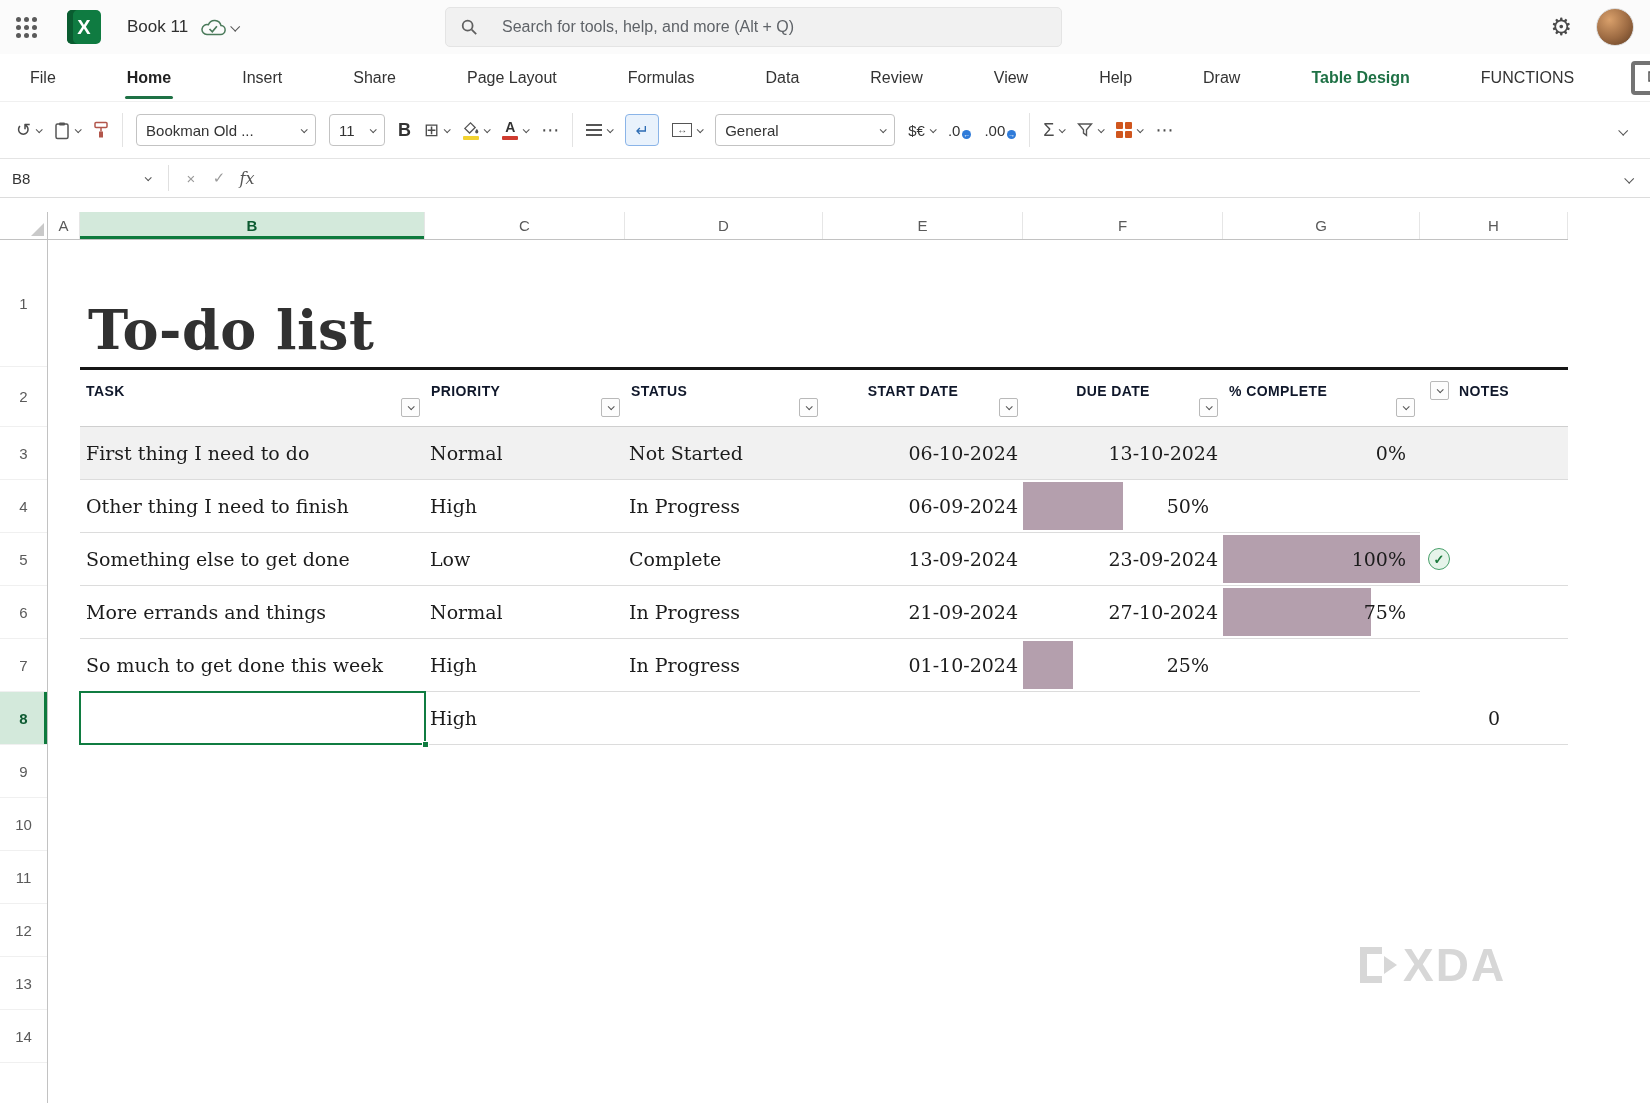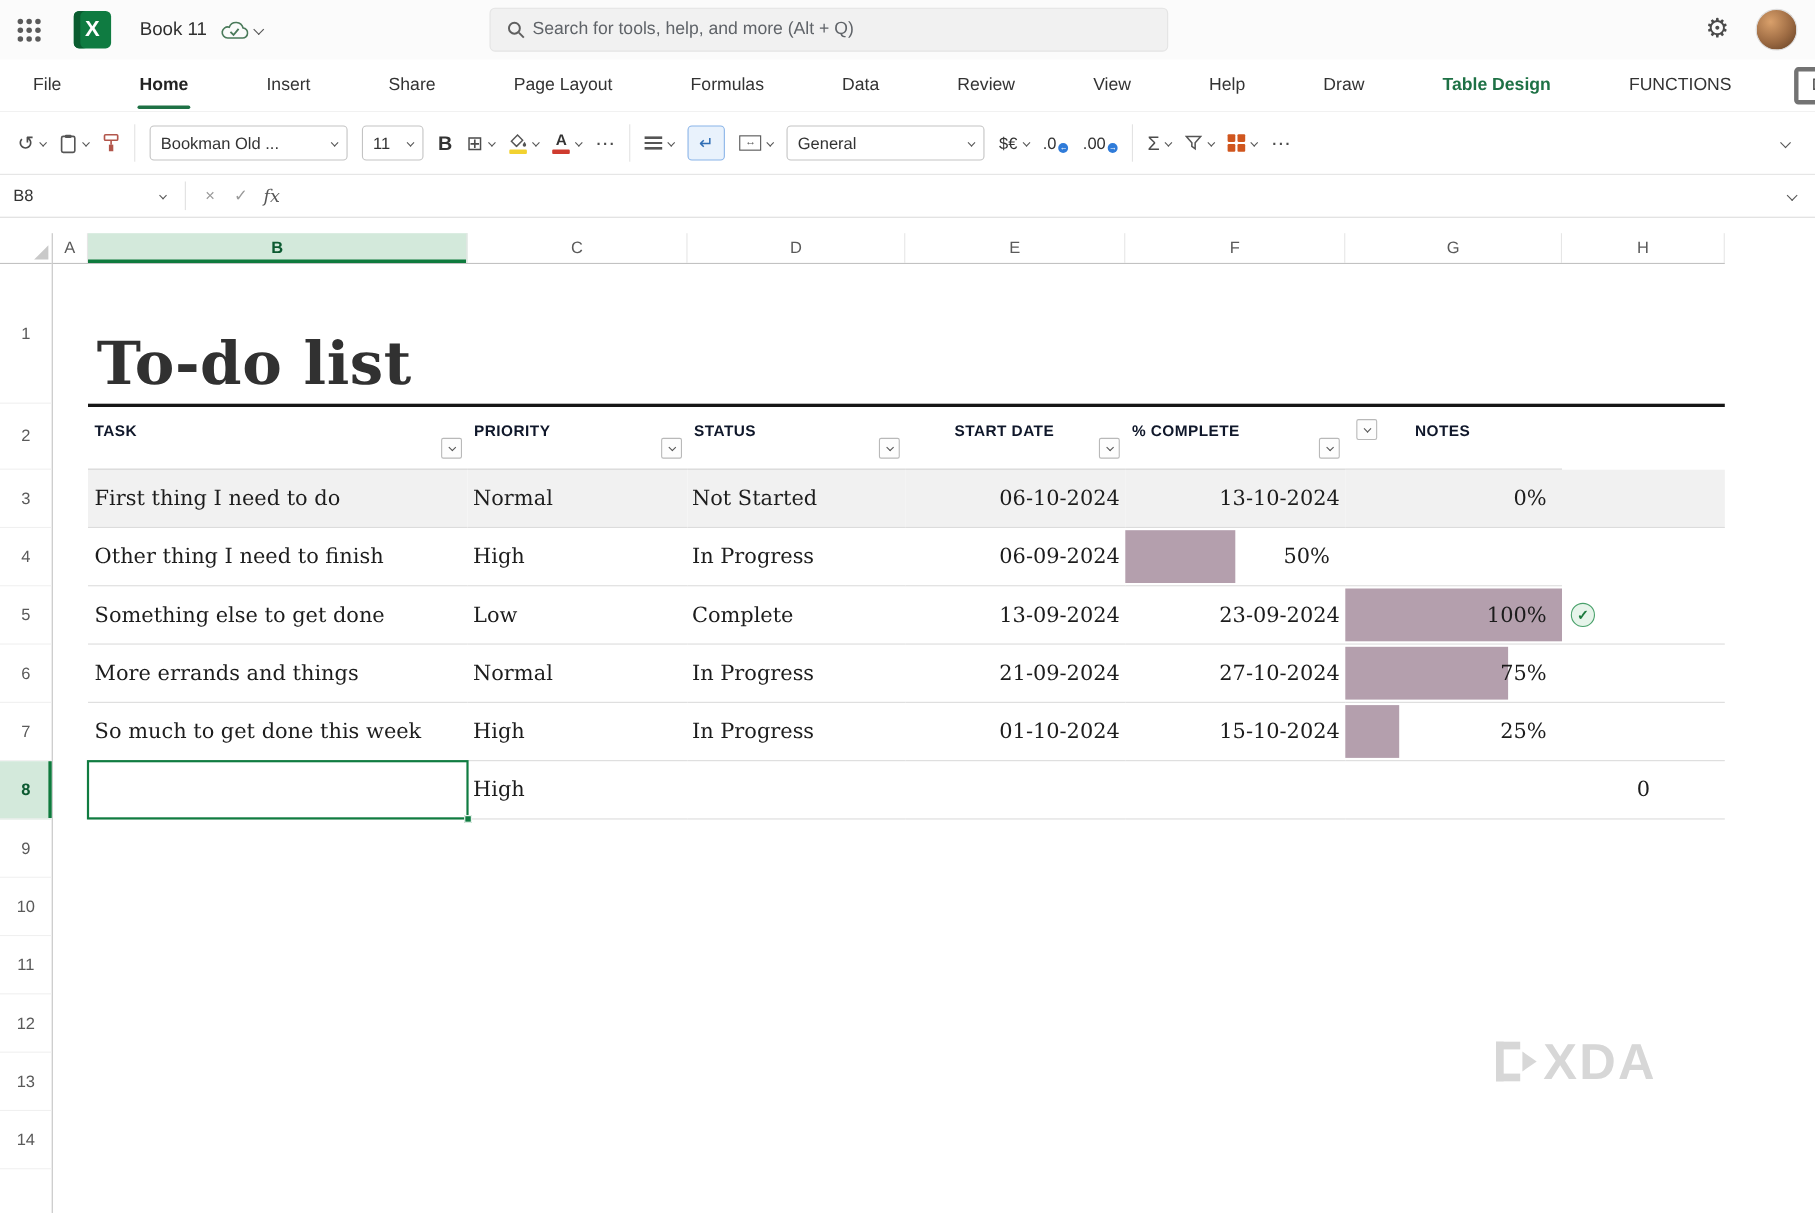--- a/index.html
+++ b/index.html
@@ -8,21 +8,21 @@
 
   
   .topbar{height:54px;display:flex;align-items:center;padding:0 16px;position:relative;background:#fbfbfb;}
   .waffle{display:grid;grid-template-columns:repeat(3,5px);grid-gap:3px;cursor:pointer;margin-right:30px;}
   .waffle span{width:5px;height:5px;border-radius:50%;background:#5a5a5a;}
   .excel-logo{width:34px;height:34px;border-radius:5px;background:#0f7b41;color:#fff;display:flex;align-items:center;justify-content:center;font-weight:700;font-size:20px;margin-right:26px;box-shadow:inset 6px 0 0 #0a5c30;}
   .doc-title{font-size:17px;color:#2f2f2f;margin-right:12px;}
   .cloud-wrap{display:flex;align-items:center;gap:5px;}
   .chev{display:inline-block;width:7px;height:7px;border-right:1.6px solid #555;border-bottom:1.6px solid #555;transform:rotate(45deg) translateY(-1px);}
   .chev.small{width:5px;height:5px;}
-  .search-bar{position:absolute;left:445px;top:7px;width:617px;height:40px;background:#f1f1f1;border:1px solid #e4e4e4;border-radius:5px;display:flex;align-items:center;padding:0 14px;gap:6px;}
+  .search-bar{position:absolute;left:445px;top:7px;width:617px;height:40px;background:#f1f1f1;border:1px solid #e4e4e4;border-radius:5px;display:flex;align-items:center;padding:0 14px;gap:24px;}
   .search-bar span{font-size:16px;color:#5f6368;}
   .top-right{margin-left:auto;display:flex;align-items:center;gap:24px;}
   .gear{font-size:24px;color:#4a4a4a;cursor:pointer;line-height:1;}
   .avatar{width:38px;height:38px;border-radius:50%;background:radial-gradient(circle at 35% 30%,#d9a06b 0%,#9c6a42 55%,#5f3c22 100%);border:1px solid #ddd;cursor:pointer;}
 
   
   .menubar{height:48px;display:flex;align-items:stretch;padding:0 10px 0 16px;border-bottom:1px solid #f0f0f0;background:#fff;gap:43px;}
   .mtab{display:flex;align-items:center;padding:0 14px;font-size:16px;color:#333;cursor:pointer;position:relative;white-space:nowrap;}
   .mtab.active{font-weight:600;color:#222;}
   .mtab.active::after{content:"";position:absolute;left:12px;right:12px;bottom:2px;height:3px;background:#1e7145;border-radius:2px;}
@@ -373,20 +373,26 @@
               <span class="filter-btn">
                 <i class="chev"></i>
               </span>
             </div>
           <div class="hcell center">
               <span>START DATE</span>
               <span class="filter-btn">
                 <i class="chev"></i>
               </span>
             </div>
+          <div class="hcell center">
+              <span>DUE DATE</span>
+              <span class="filter-btn">
+                <i class="chev"></i>
+              </span>
+            </div>
           <div class="hcell">
               <span>% COMPLETE</span>
               <span class="filter-btn">
                 <i class="chev"></i>
               </span>
             </div>
           <div class="hcell center">
               <span>NOTES</span>
               <span class="filter-btn raised">
                 <i class="chev"></i>
@@ -450,21 +456,20 @@
             </div>
           <div class="dcell c-notes"></div>
         </div>
 
         <div class="drow gridcols">
           <div class="spacerA"></div>
           <div class="dcell c-task">So much to get done this week</div>
           <div class="dcell c-pri">High</div>
           <div class="dcell c-status">In Progress</div>
           <div class="dcell c-date">01-10-2024</div>
-          <div class="dcell c-date">15-10-2024</div>
           <div class="dcell c-pct">
               <i class="bar-fill" style="width: 25%;"></i>
               <span>25%</span>
             </div>
           <div class="dcell c-notes"></div>
         </div>
 
         <div class="drow gridcols">
           <div class="spacerA"></div>
           <div class="dcell c-task sel-cell">

